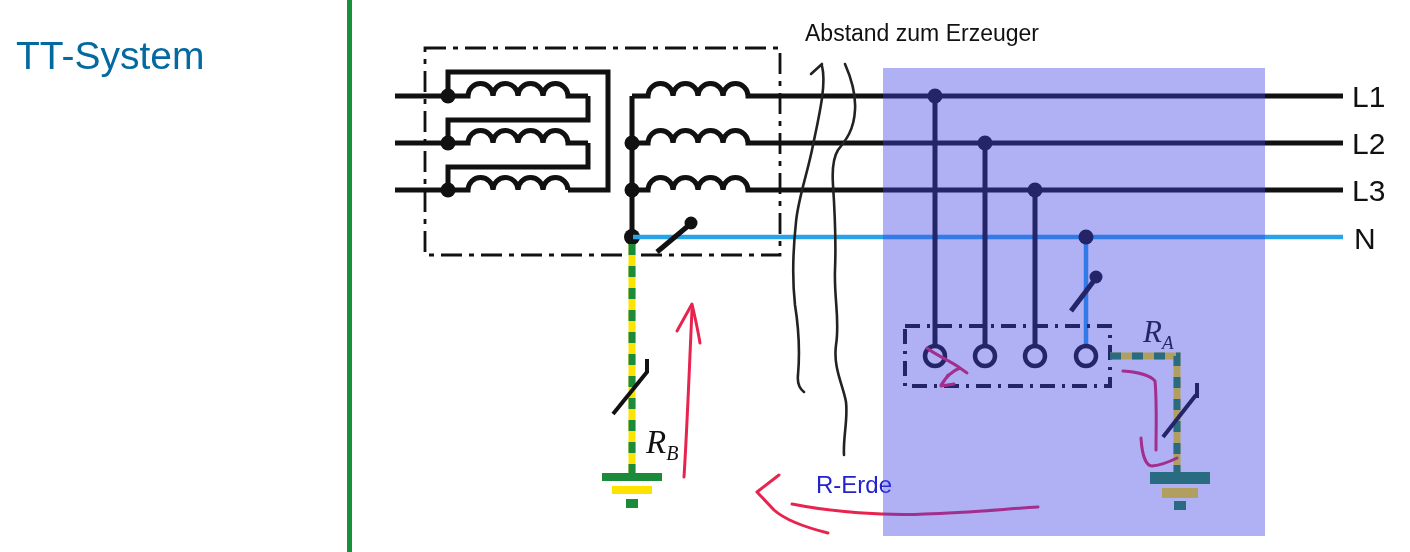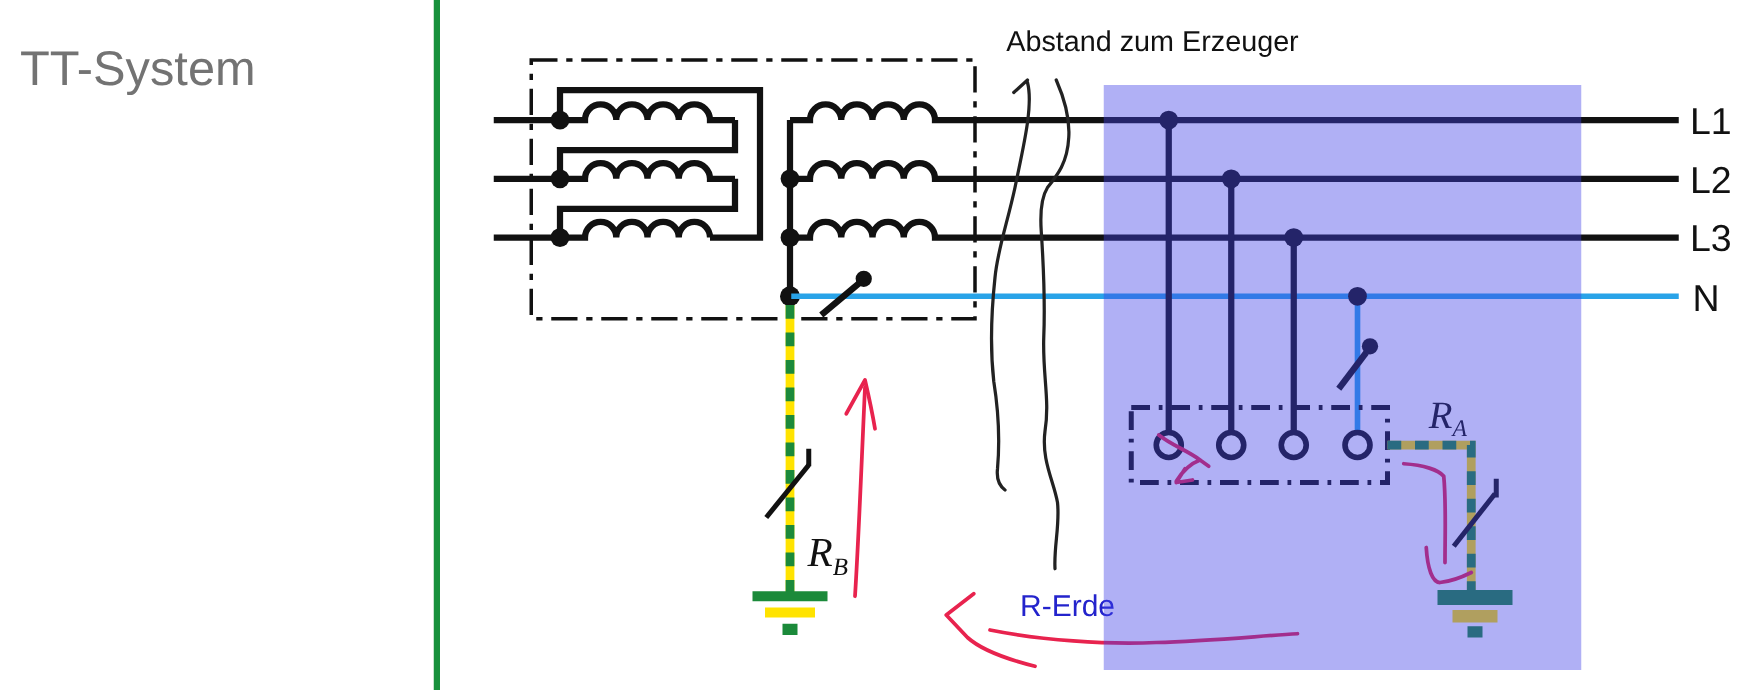--- a/index.html
+++ b/index.html
@@ -1,18 +1,18 @@
 <!DOCTYPE html>
 <html><head>
 <meta charset="utf-8">
 <style>
   html,body{margin:0;padding:0;background:#ffffff;}
   #stage{position:relative;width:1410px;height:552px;background:#ffffff;overflow:hidden;
          font-family:"Liberation Sans", sans-serif;}
-  #page-title{position:absolute;left:16px;top:34px;font-size:39px;color:#737373;
+  #page-title{position:absolute;left:16px;top:34px;font-size:39px;color:#0369a1;
               letter-spacing:0px;}
   #divider{position:absolute;left:347px;top:0;width:5px;height:552px;background:#18913c;}
   svg{position:absolute;left:0;top:0;}
   text{font-family:"Liberation Sans", sans-serif;}
   .rlabel{font-family:"Liberation Serif", serif;font-style:italic;}
 </style>
 </head>
 <body>
 
 <div id="stage">

